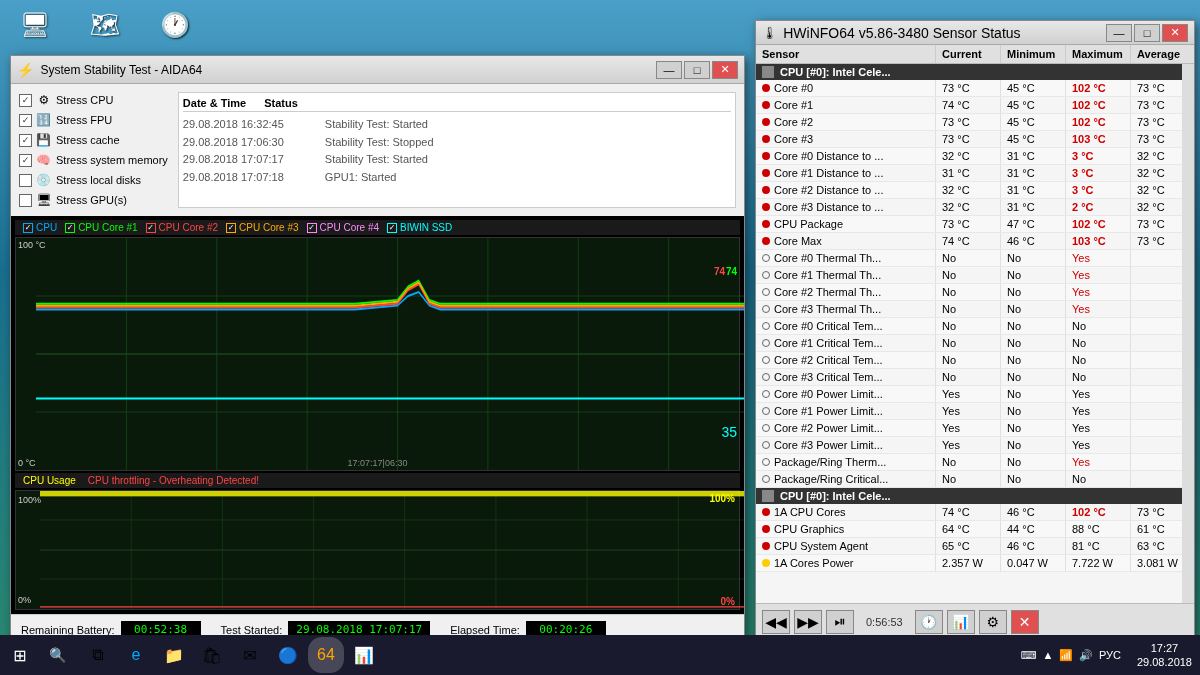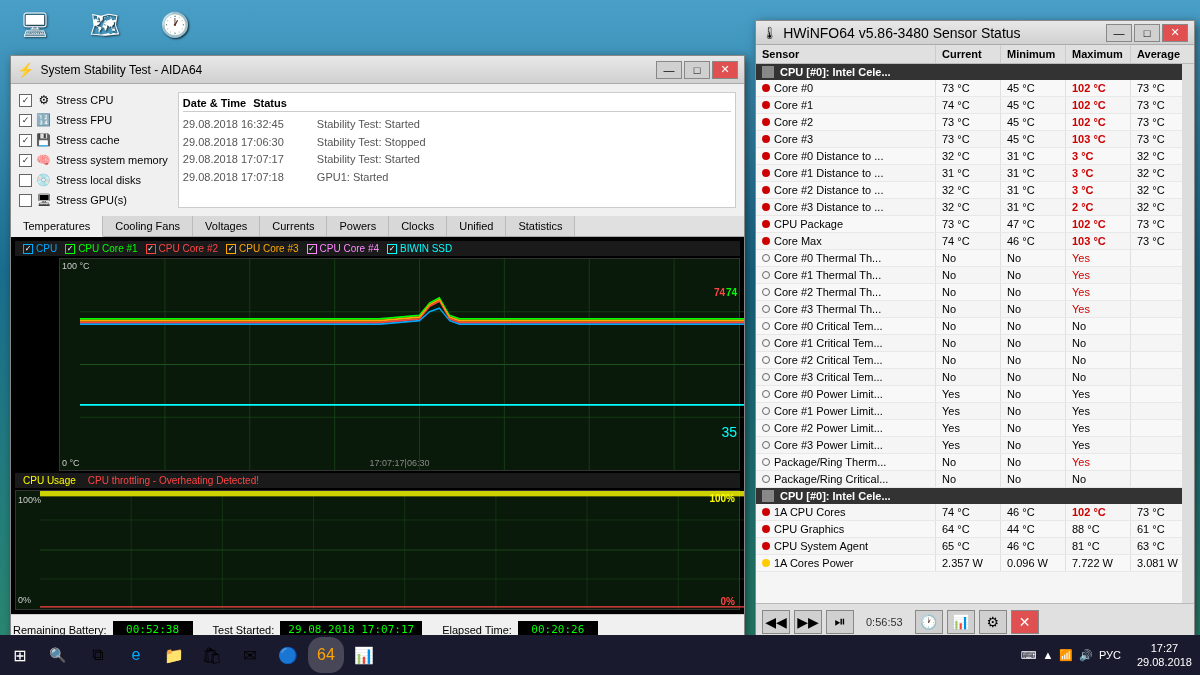--- a/index.html
+++ b/index.html
@@ -211,29 +211,29 @@
 
     .stress-log {
       flex: 1;
       background: white;
       border: 1px solid #ccc;
       padding: 4px;
       font-size: 11px;
     }
     .log-header {
       display: flex;
-      gap: 7px;
+      gap: 18px;
       font-weight: bold;
       margin-bottom: 4px;
       border-bottom: 1px solid #ccc;
       padding-bottom: 2px;
     }
     .log-row {
       display: flex;
-      gap: 4px;
+      gap: 12px;
       line-height: 1.6;
     }
     .log-date { width: 130px; color: #555; }
     .log-status { color: #555; text-align: center; }
 
     
     .tabs-bar {
       display: flex;
       background: #e0e0e0;
       border-bottom: 1px solid #aaa;
@@ -325,21 +325,21 @@
       padding: 2px 8px;
       font-size: 10px;
       flex-shrink: 0;
     }
 
     
     .status-bar {
       display: flex;
       align-items: center;
       gap: 20px;
-      padding: 6px 2px;
+      padding: 6px 10px;
       background: #f0f0f0;
       border-top: 1px solid #ccc;
       flex-shrink: 0;
     }
     .status-item {
       display: flex;
       align-items: center;
       gap: 6px;
       font-size: 11px;
     }
@@ -603,30 +603,20 @@
           <span class="log-date">29.08.2018 17:07:17</span>
           <span class="log-status">Stability Test: Started</span>
         </div>
         <div class="log-row">
           <span class="log-date">29.08.2018 17:07:18</span>
           <span class="log-status">GPU1: Started</span>
         </div>
       </div>
     </div>
 
-    <div class="tabs-bar">
-      <div class="tab active">Temperatures</div>
-      <div class="tab">Cooling Fans</div>
-      <div class="tab">Voltages</div>
-      <div class="tab">Currents</div>
-      <div class="tab">Powers</div>
-      <div class="tab">Clocks</div>
-      <div class="tab">Unified</div>
-      <div class="tab">Statistics</div>
-    </div>
 
     <div class="chart-container">
 
       <div class="chart-legend">
         <div class="legend-item">
           <div class="legend-checkbox" style="background:#1a1a1a; border-color:#00aaff;">✓</div>
           <span style="color:#00aaff;">CPU</span>
         </div>
         <div class="legend-item">
           <div class="legend-checkbox" style="background:#1a1a1a; border-color:#00ff00;">✓</div>
@@ -643,21 +633,21 @@
         <div class="legend-item">
           <div class="legend-checkbox" style="background:#1a1a1a; border-color:#ff88ff;">✓</div>
           <span style="color:#ff88ff;">CPU Core #4</span>
         </div>
         <div class="legend-item">
           <div class="legend-checkbox" style="background:#1a1a1a; border-color:#00ffff;">✓</div>
           <span style="color:#00ffff;">BIWIN SSD</span>
         </div>
       </div>
 
-      <div class="chart-area" style="flex: 1; position: relative; margin-left: 44px;">
+      <div class="chart-area" style="flex: 1; position: relative;">
         <span class="chart-label-y top">100 °C</span>
         <span class="chart-label-y bottom">0 °C</span>
         <svg viewBox="0 0 680 120" preserveAspectRatio="none" style="position:absolute;top:0;left:20px;right:30px;bottom:0;width:calc(100%-50px);height:100%;">
 
           <line x1="0" y1="30" x2="680" y2="30" class="grid-line"></line>
           <line x1="0" y1="60" x2="680" y2="60" class="grid-line-major"></line>
           <line x1="0" y1="90" x2="680" y2="90" class="grid-line"></line>
           <line x1="85" y1="0" x2="85" y2="120" class="grid-line"></line>
           <line x1="170" y1="0" x2="170" y2="120" class="grid-line"></line>
           <line x1="255" y1="0" x2="255" y2="120" class="grid-line"></line>
@@ -960,21 +950,21 @@
           <div class="hwinfo-row">
             <div class="sensor-name"><div class="sensor-indicator red"></div>CPU System Agent</div>
             <div>65 °C</div>
             <div>46 °C</div>
             <div>81 °C</div>
             <div>63 °C</div>
           </div>
           <div class="hwinfo-row">
             <div class="sensor-name"><div class="sensor-indicator yellow"></div>1A Cores Power</div>
             <div>2.357 W</div>
-            <div>0.096 W</div>
+            <div>0.047 W</div>
             <div>7.722 W</div>
             <div>3.081 W</div>
           </div>
 
         </div>
         <div class="hwinfo-scroll"></div>
       </div>
     </div>
 
     <div class="hwinfo-bottom">

